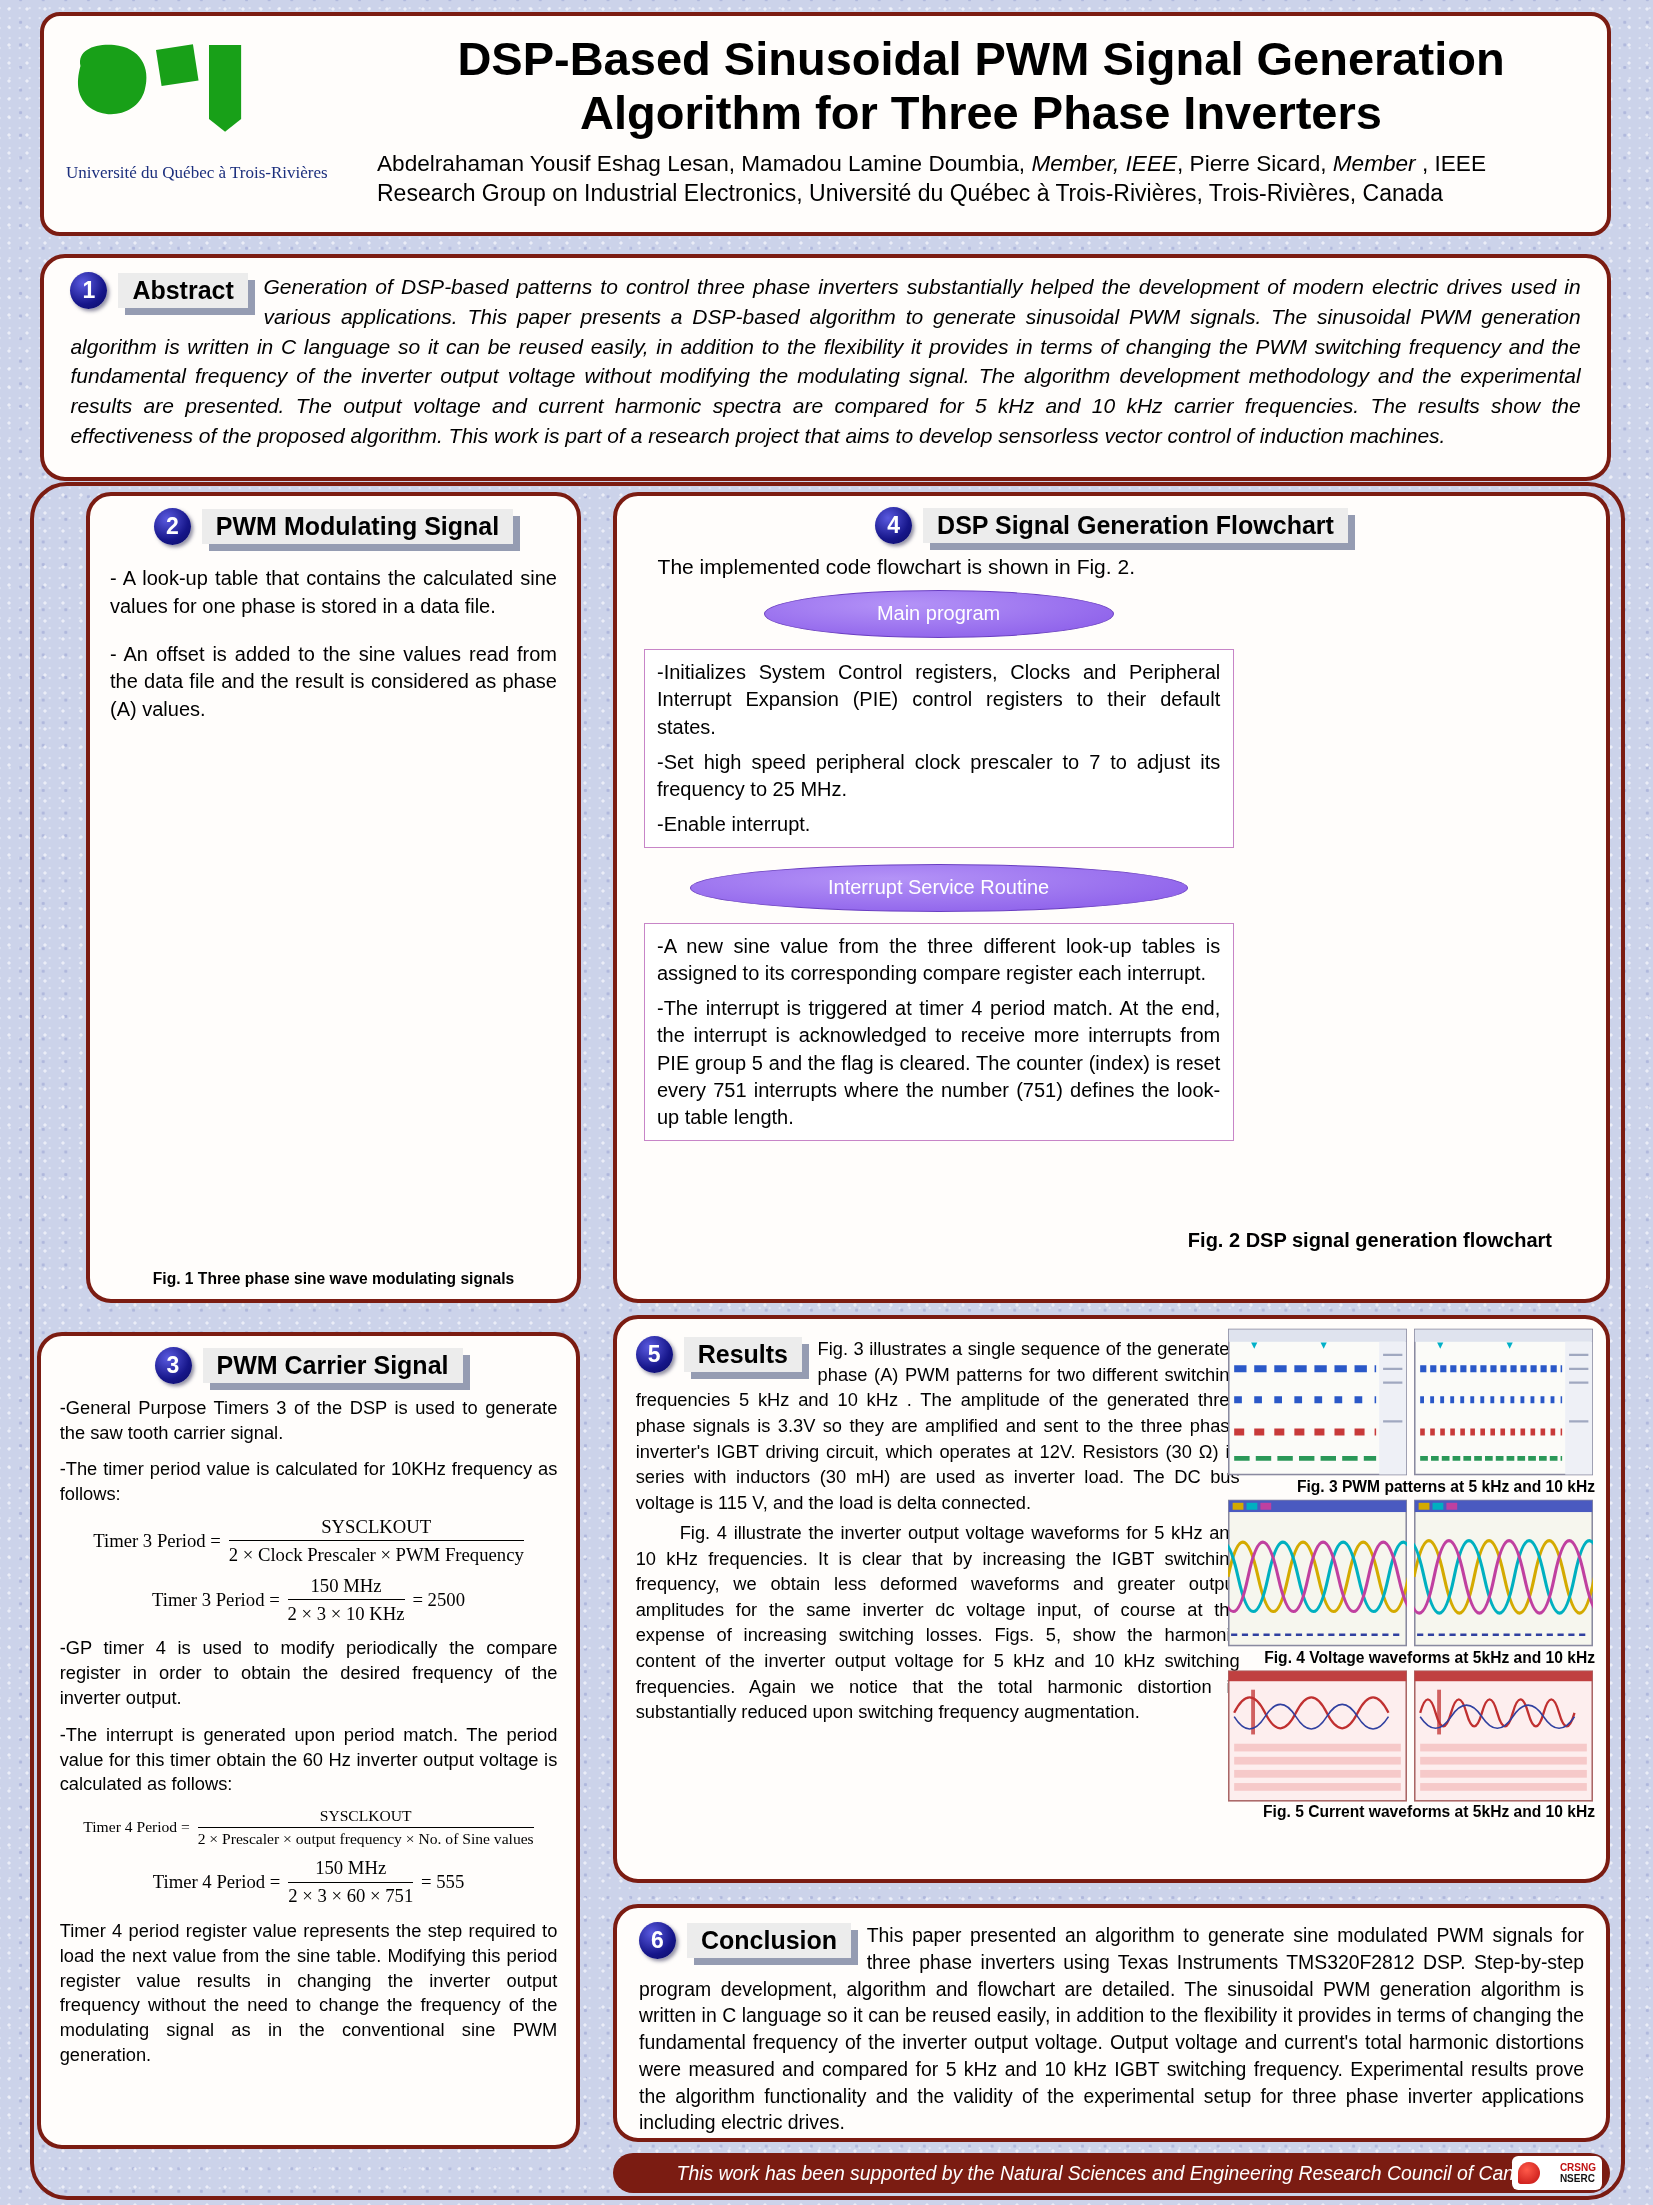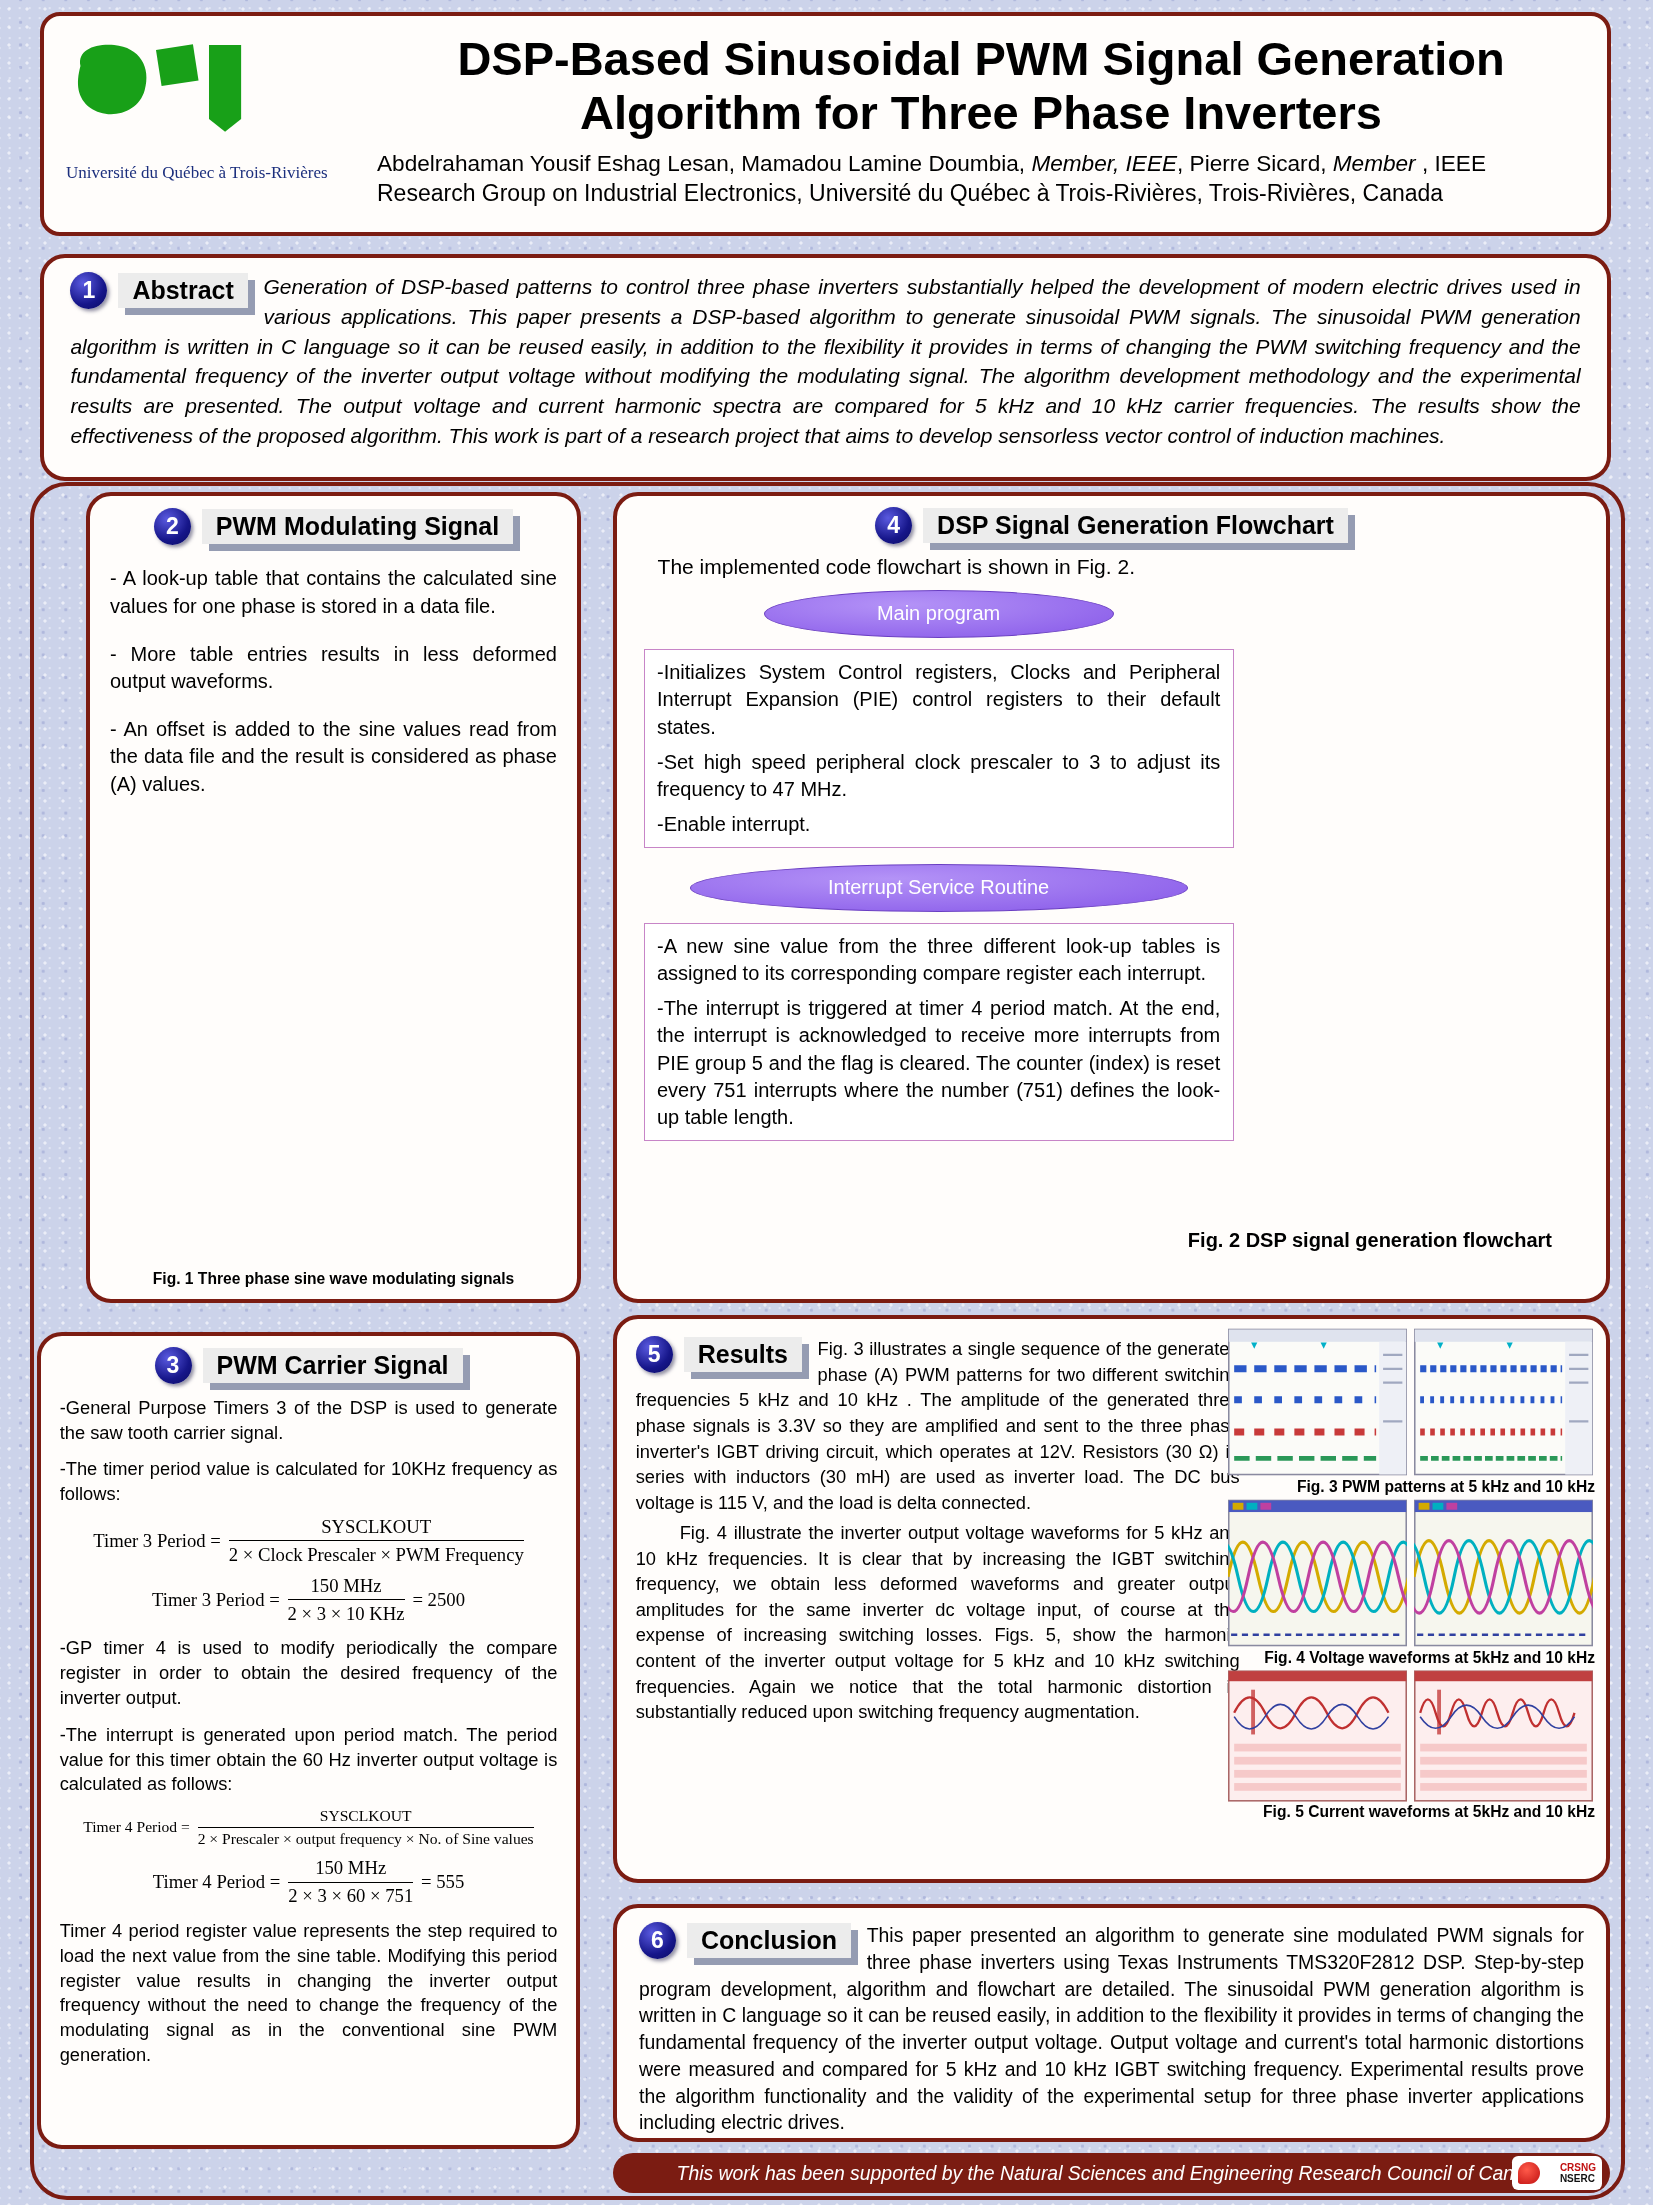--- a/index.html
+++ b/index.html
@@ -152,37 +152,36 @@
 </section>
 
 <div class="main-frame"></div>
 
 <section class="panel modulating-panel">
   <div class="sec-head">
     <span class="num-circle">2</span>
     <span class="sec-title">PWM Modulating Signal</span>
   </div>
   <p class="body-text">- A look-up table that contains the calculated sine values for one phase is stored in a data file.</p>
-  <p class="body-text">- More table entries results in less deformed output waveforms.</p>
   <p class="body-text">- An offset is added to the sine values read from the data file and the result is considered as phase (A) values.</p>
   <div class="fig1-area"></div>
   <p class="panel-caption">Fig. 1 Three phase sine wave modulating signals</p>
 </section>
 
 <section class="panel flowchart-panel">
   <div class="sec-head">
     <span class="num-circle">4</span>
     <span class="sec-title">DSP Signal Generation Flowchart</span>
   </div>
   <p class="flow-intro">The implemented code flowchart is shown in Fig. 2.</p>
   <div class="flow-col">
     <div class="flow-ellipse main-ellipse">Main program</div>
     <div class="flow-box">
       <p>-Initializes System Control registers, Clocks and Peripheral Interrupt Expansion (PIE) control registers to their default states.</p>
-      <p>-Set high speed peripheral clock prescaler to 3 to adjust its frequency to 47 MHz.</p>
+      <p>-Set high speed peripheral clock prescaler to 7 to adjust its frequency to 25 MHz.</p>
       <p>-Enable interrupt.</p>
     </div>
     <div class="flow-ellipse isr-ellipse">Interrupt Service Routine</div>
     <div class="flow-box">
       <p>-A  new sine value from the three different look-up tables is assigned to its corresponding compare register each interrupt.</p>
       <p>-The interrupt is triggered at timer 4 period match. At the end, the interrupt is acknowledged to receive more interrupts from PIE group 5 and the flag is cleared. The counter (index) is reset every 751 interrupts where the number (751) defines the look-up table length.</p>
     </div>
   </div>
   <p class="fig2-caption">Fig. 2 DSP signal generation flowchart</p>
 </section>

